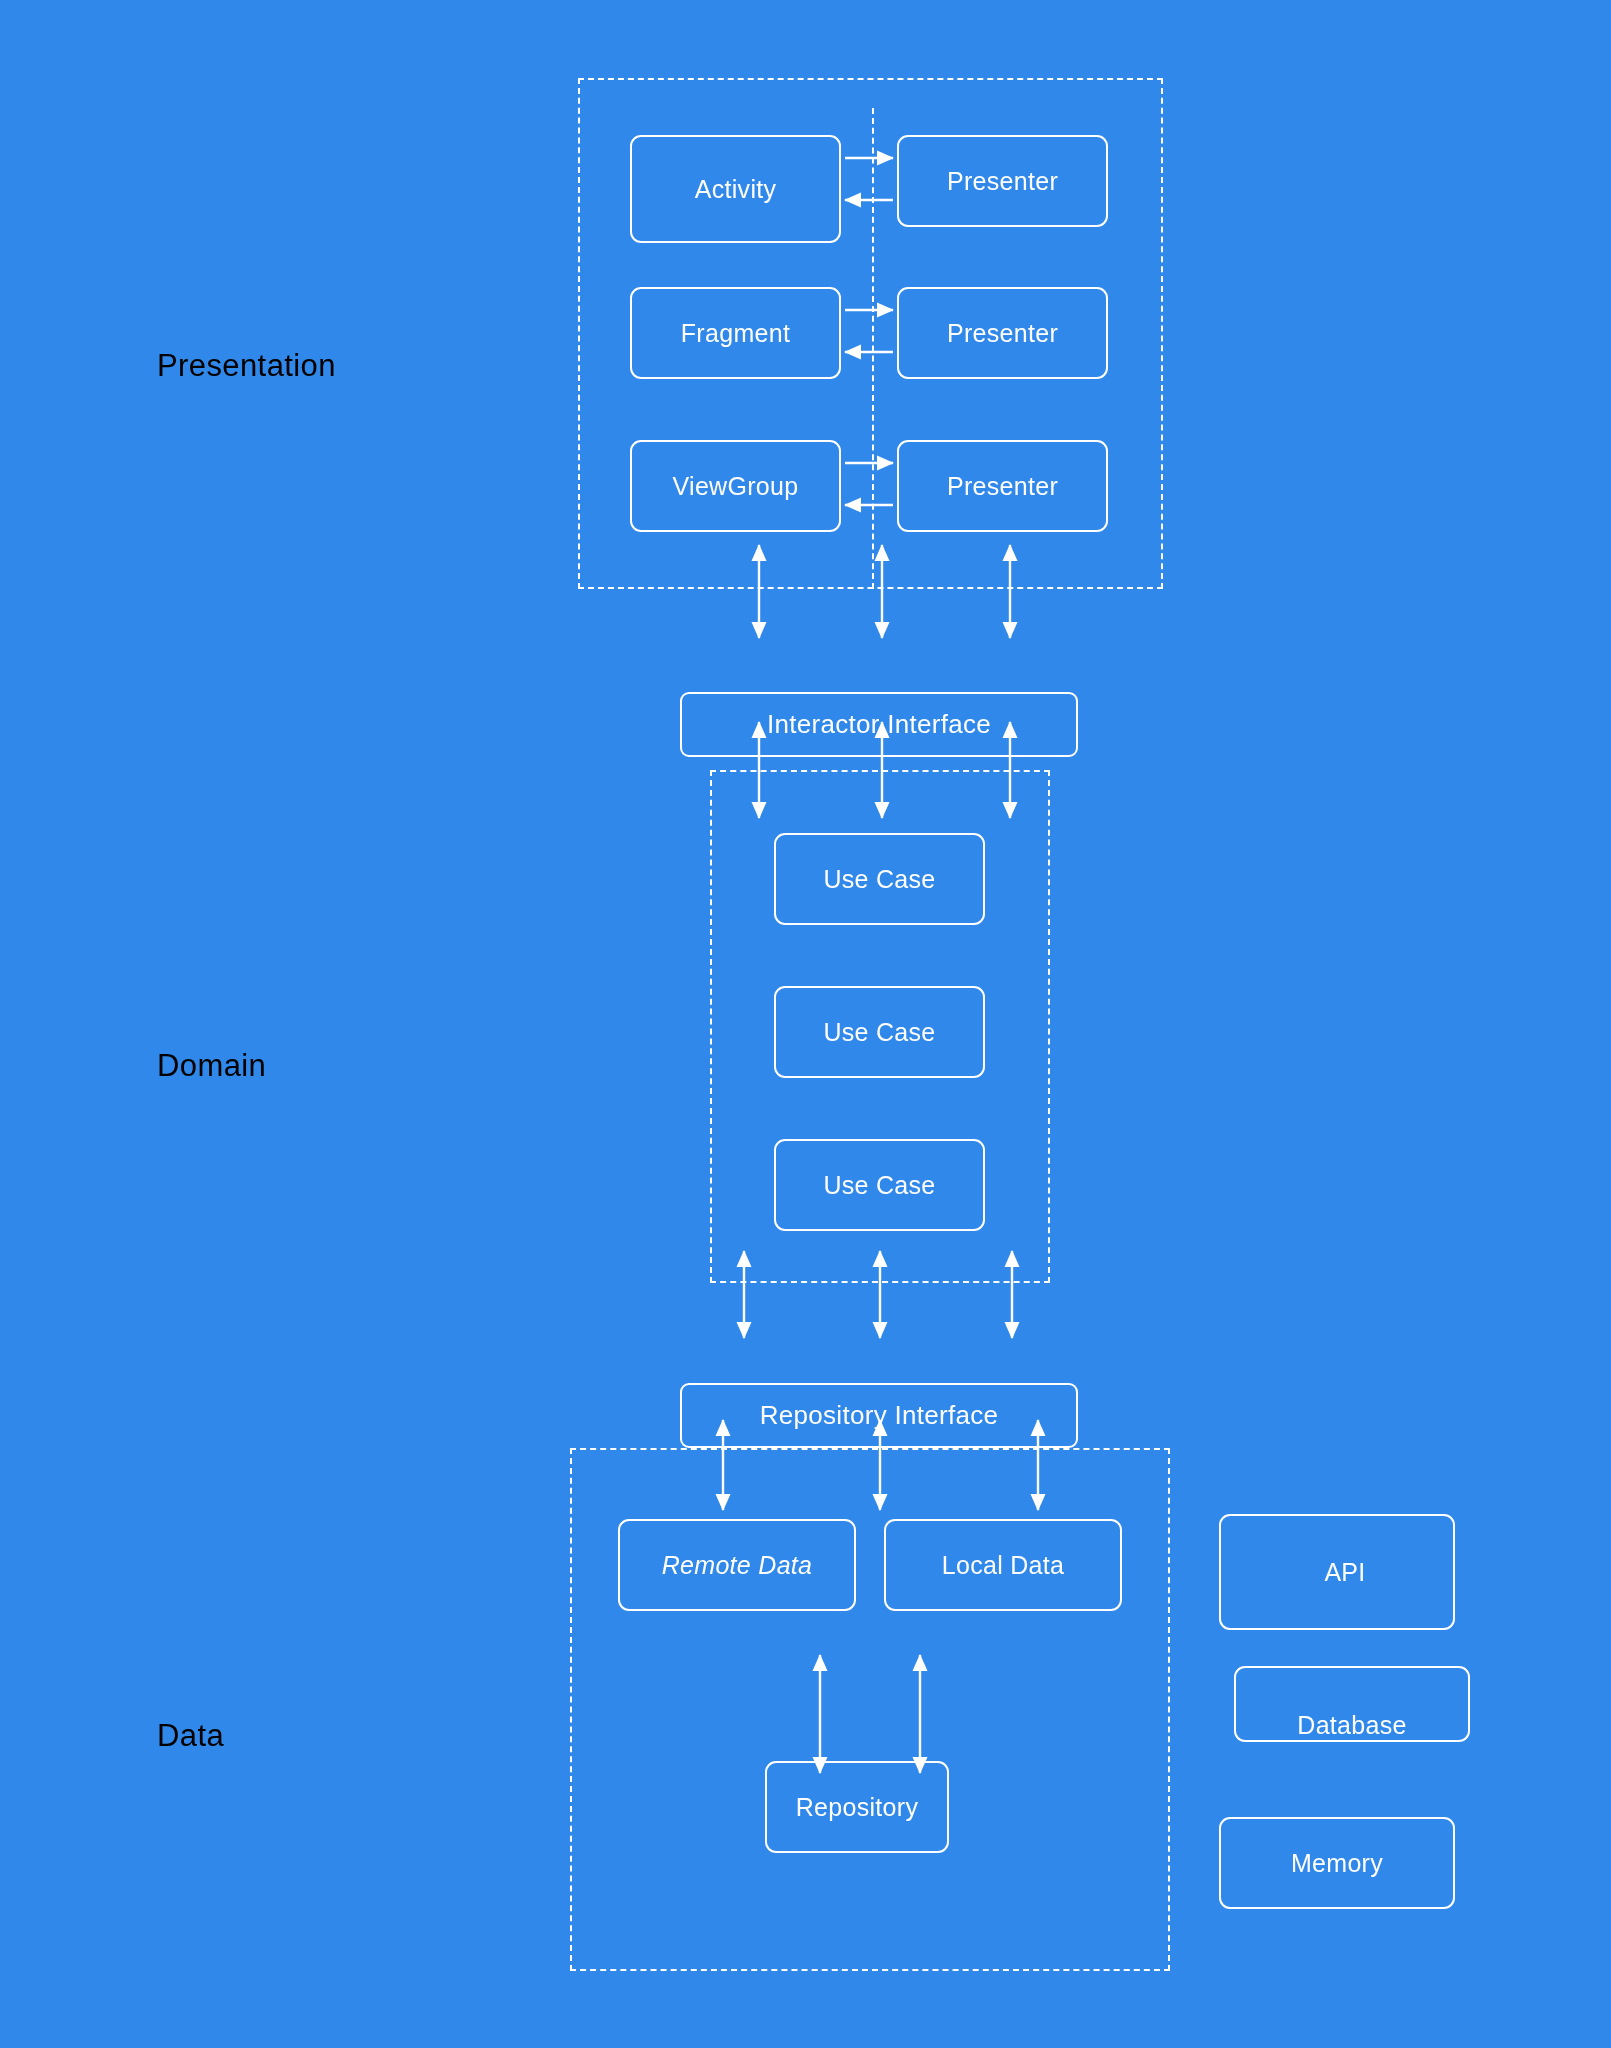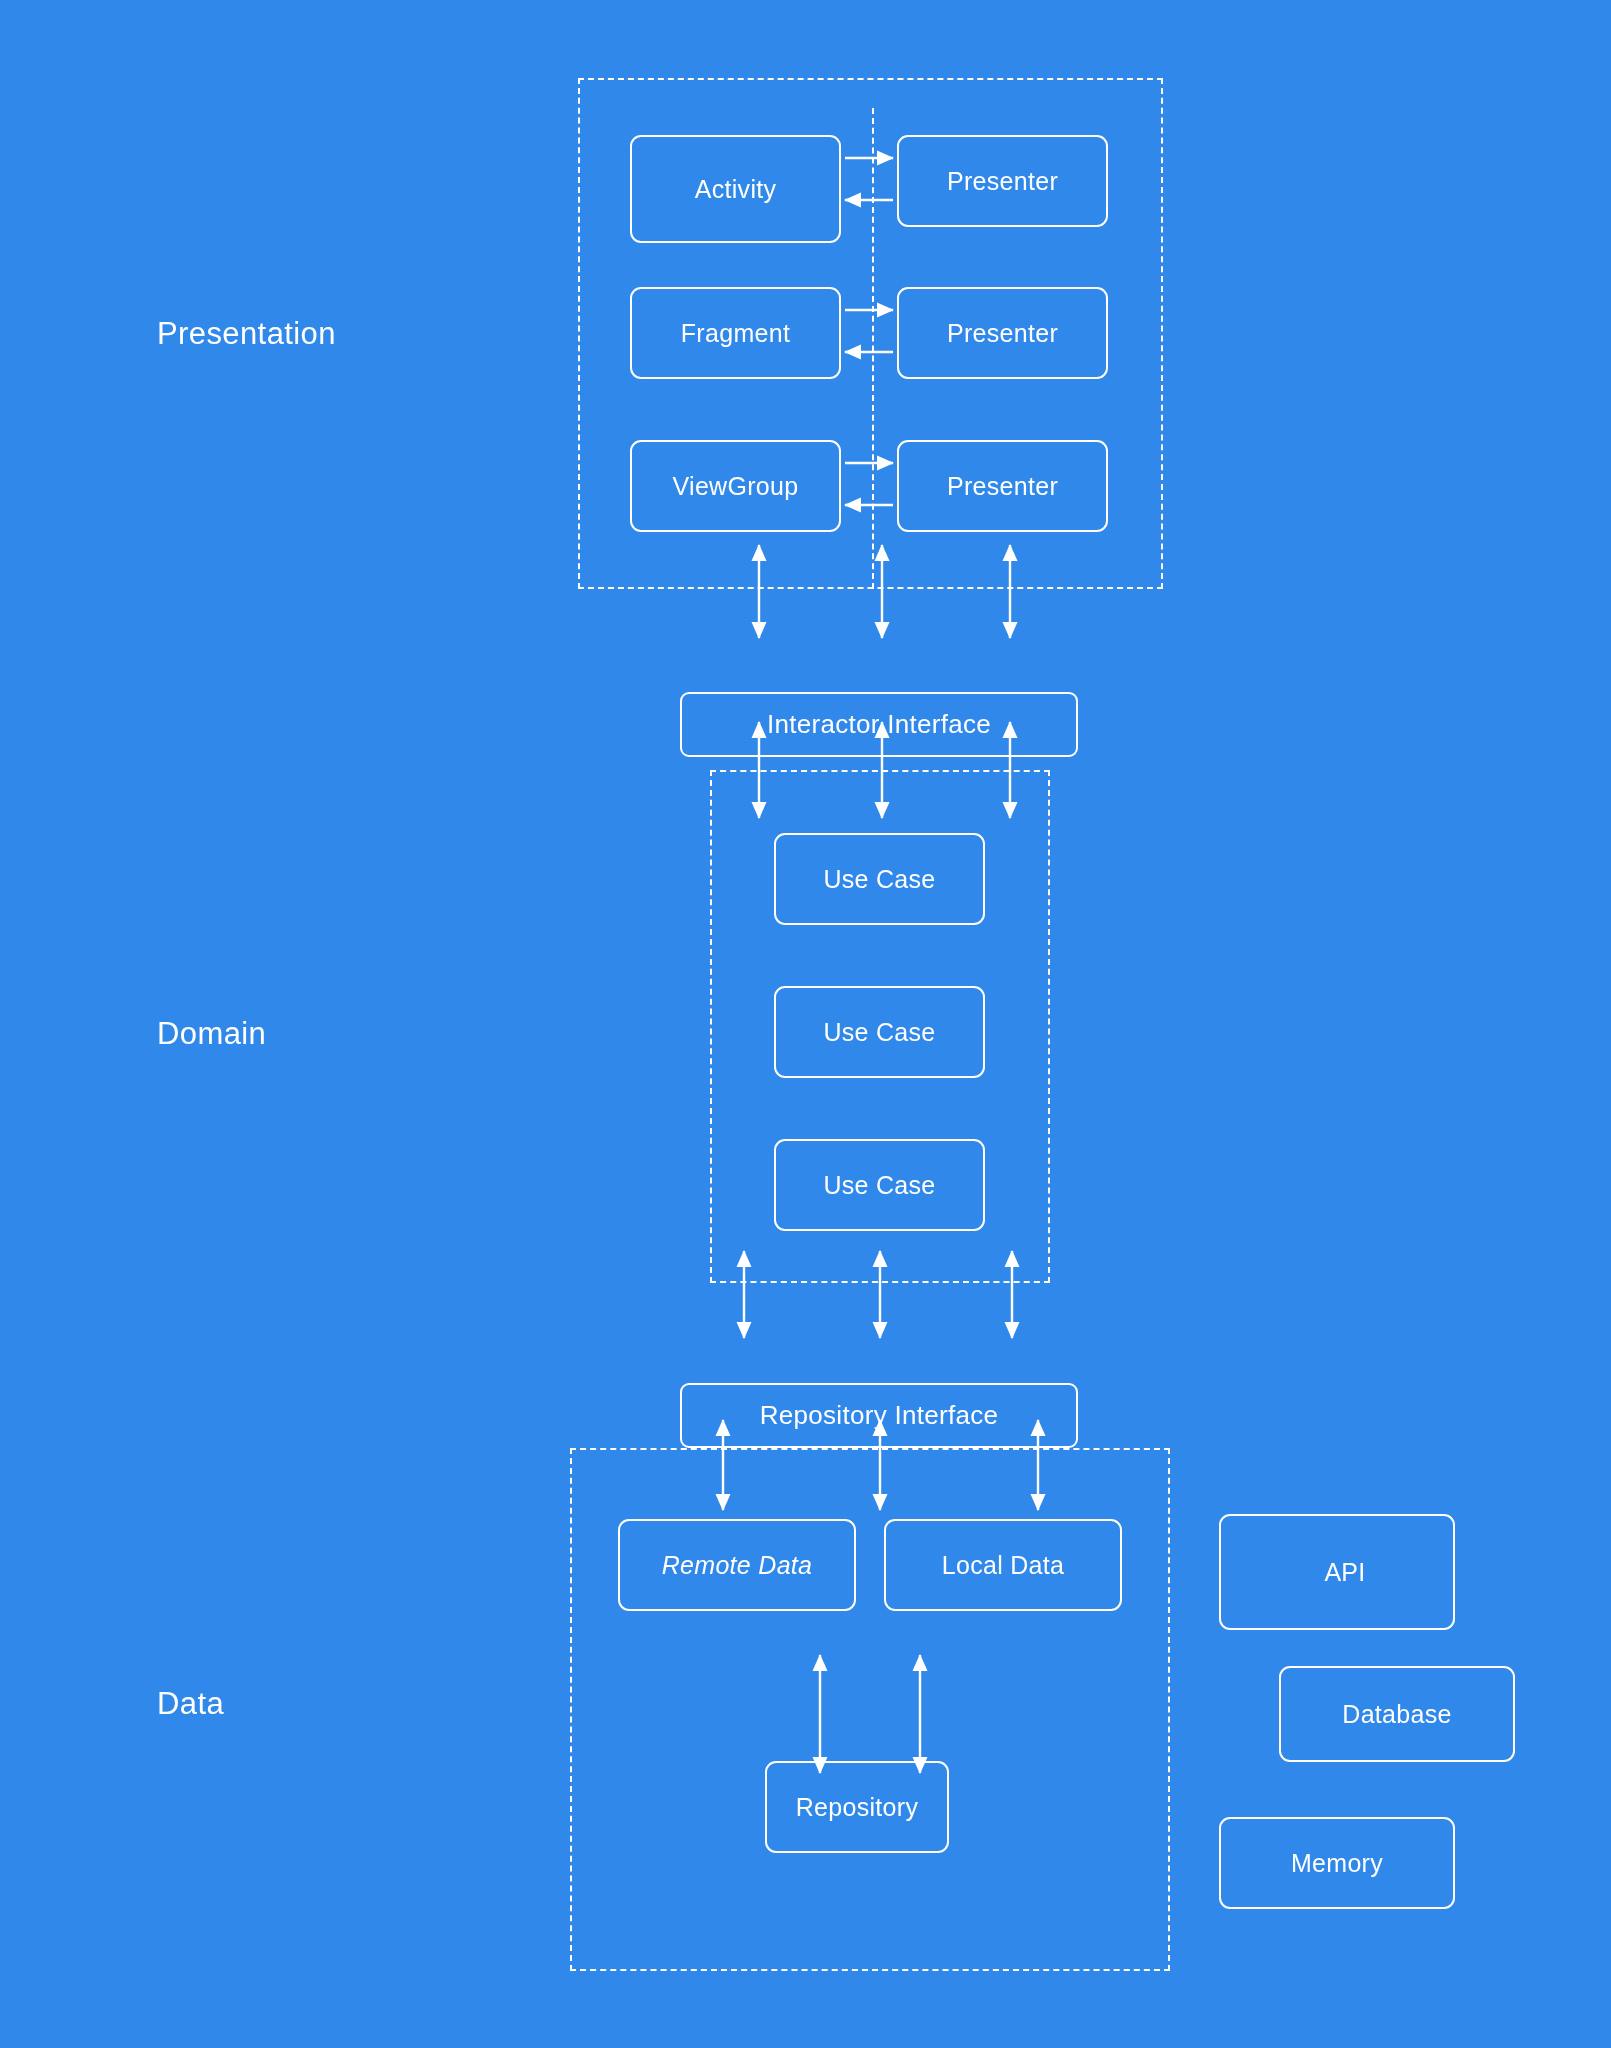--- a/index.html
+++ b/index.html
@@ -12,25 +12,26 @@
     width: 1611px;
     height: 2048px;
     background: #3089ea;
     font-family: "Liberation Sans", sans-serif;
     overflow: hidden;
   }
 
   
   .layer-label {
     position: absolute;
-    color: #ffffff;
+    color: #000000;
     font-size: 31px;
     font-weight: 400;
     letter-spacing: 0.4px;
     white-space: nowrap;
+    margin-top: 32px;
   }
 
   
   .dashed-group {
     position: absolute;
     border: 2px dashed #ffffff;
     box-sizing: border-box;
     background: transparent;
   }
   .dashed-divider-v {
@@ -170,20 +171,20 @@
   <div class="node" style="left:884px; top:1519px; width:238px; height:92px;">
     <span>Local Data</span>
   </div>
   <div class="node" style="left:765px; top:1761px; width:184px; height:92px;">
     <span>Repository</span>
   </div>
 
   <div class="node" style="left:1219px; top:1514px; width:236px; height:116px;padding-left:16px;">
     <span>API</span>
   </div>
-  <div class="node" style="left:1279px; top:1666px; width:236px; height:96px;">
+  <div class="node" style="left:1234px; top:1666px; width:236px; height:76px;align-items:flex-end;">
     <span>Database</span>
   </div>
   <div class="node" style="left:1219px; top:1817px; width:236px; height:92px;">
     <span>Memory</span>
   </div>
 
 </div>
 
 </body></html>

